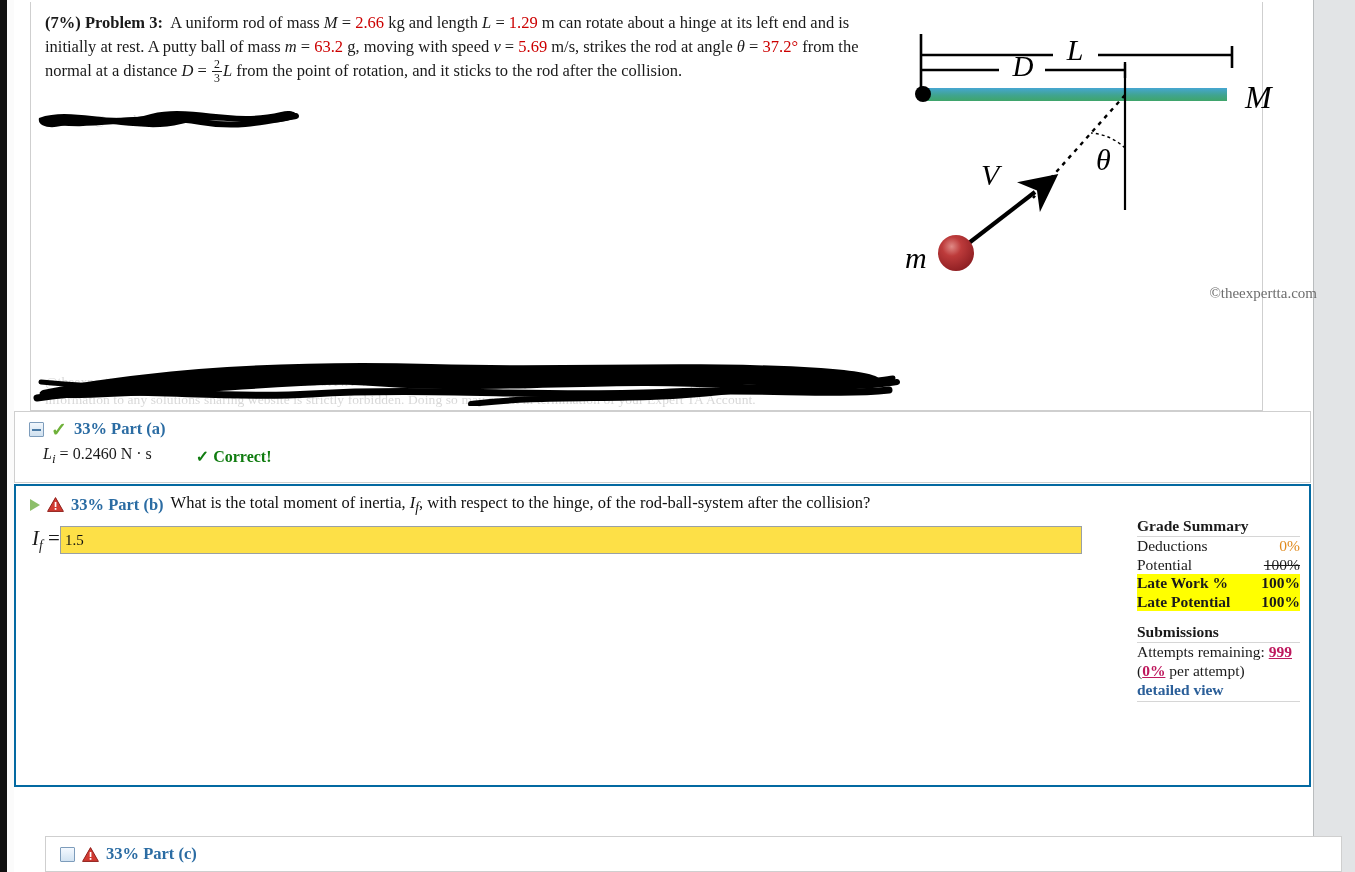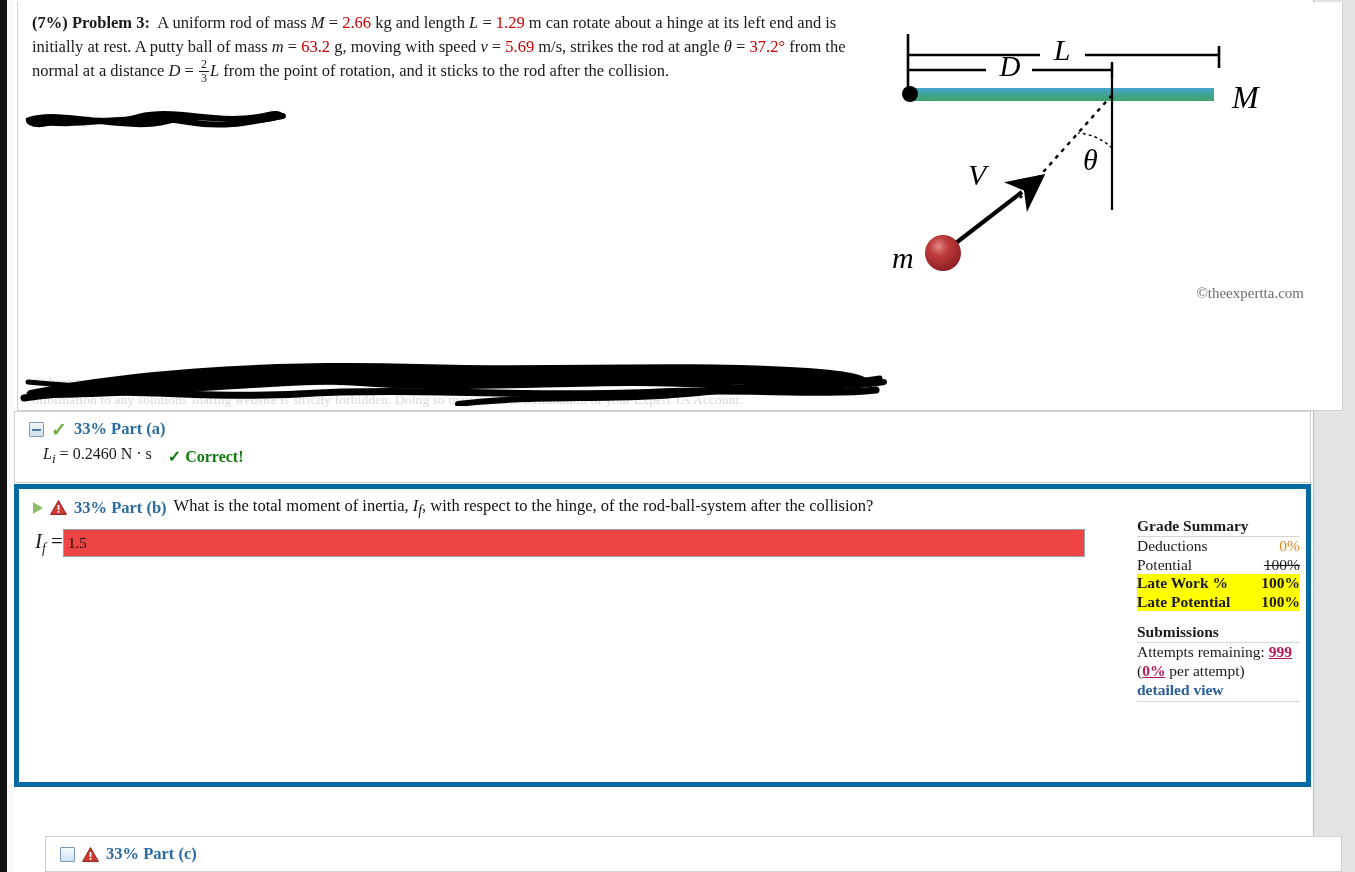--- a/index.html
+++ b/index.html
@@ -11,57 +11,57 @@
     position:relative;
   }
   
   .edge-left{position:absolute;left:0;top:0;width:7px;height:872px;background:#111;z-index:40;}
   .edge-left2{position:absolute;left:7px;top:0;width:7px;height:872px;background:#fbfbfb;z-index:40;}
 
   .page{position:absolute;left:14px;top:0;width:1299px;height:872px;background:#ffffff;}
   .gutter{position:absolute;left:1313px;top:0;width:42px;height:872px;background:#e2e4e6;border-left:1px solid #b9bcbe;}
 
   
-  .prob-panel{position:absolute;left:3px;top:2px;width:1326px;height:409px;border:1px solid #cfcfcf;border-top:none;box-sizing:border-box;background:#fff;}
+  .prob-panel{position:absolute;left:16px;top:2px;width:1233px;height:409px;border:1px solid #cfcfcf;border-top:none;box-sizing:border-box;background:#fff;}
   .stmt{position:absolute;left:14px;top:9px;width:830px;line-height:1.43;font-size:16.5px;}
   .stmt b{font-weight:bold;}
   .red{color:#cc0000;}
   .mi{font-family:"Liberation Serif",serif;font-style:italic;}
   .frac{display:inline-block;vertical-align:-0.45em;text-align:center;font-size:0.72em;line-height:1.05;margin:0 1px;}
   .frac .n{display:block;border-bottom:1px solid #1a1a1a;padding:0 2px;}
   .frac .d{display:block;padding:0 2px;}
 
   
   .wm{position:absolute;color:#d8d8d8;font-size:13.5px;letter-spacing:.1px;white-space:nowrap;}
   .wm1{left:14px;top:110px;}
   .wm2{left:14px;top:372px;}
   .wm3{left:14px;top:390px;}
   .scribble{position:absolute;pointer-events:none;}
 
   
   .part-a{position:absolute;left:0;top:411px;width:1297px;height:72px;border:1px solid #cfcfcf;box-sizing:border-box;background:#fff;}
   .part-hd{position:absolute;display:flex;align-items:center;gap:7px;white-space:nowrap;}
   .ptitle{color:#2b6ca3;font-weight:bold;font-size:16.5px;}
   .pq{font-size:16.5px;color:#111;}
-  .ans-line{position:absolute;left:28px;top:33px;font-size:16px;display:flex;align-items:center;gap:16px;white-space:nowrap;justify-content:center;}
+  .ans-line{position:absolute;left:28px;top:33px;font-size:16px;display:flex;align-items:center;gap:44px;white-space:nowrap;justify-content:center;}
   .correct{color:#107c10;font-weight:bold;}
 
   
   .boxicon{width:15px;height:15px;border:1px solid #7d9cbb;background:linear-gradient(#f2f7fc,#cfe0ef);display:inline-block;position:relative;box-sizing:border-box;border-radius:1px;flex:none;}
   .boxicon.minus::after{content:"";position:absolute;left:2px;right:2px;top:6px;height:2px;background:#4a7aa5;}
   .boxicon.plain{background:linear-gradient(#f4f9ff,#d2e3f2);}
   .tri-right{width:0;height:0;border-left:10px solid #8dbf6a;border-top:6px solid transparent;border-bottom:6px solid transparent;flex:none;}
   .ck{color:#6fb13a;font-size:19px;line-height:1;font-weight:bold;flex:none;}
   .warn{width:17px;height:15px;position:relative;flex:none;}
 
   
-  .part-b{position:absolute;left:0;top:484px;width:1297px;height:303px;border:5px solid #0369a1;box-sizing:border-box;background:#fff;}
+  .part-b{position:absolute;left:0;top:484px;width:1297px;height:303px;border:2px solid #0369a1;box-sizing:border-box;background:#fff;}
   .ans-row{position:absolute;left:16px;top:40px;display:flex;align-items:center;}
   .ans-lab{font-size:21px;font-family:"Liberation Serif",serif;}
-  .ans-input{width:1022px;height:28px;border:1px solid #9aa0a4;box-sizing:border-box;background:#ef4444;font-family:"Liberation Serif",serif;font-size:15px;padding:4px 4px;color:#111;outline:none;}
+  .ans-input{width:1022px;height:28px;border:1px solid #9aa0a4;box-sizing:border-box;background:#fde047;font-family:"Liberation Serif",serif;font-size:15px;padding:4px 4px;color:#111;outline:none;}
   .ul-or{color:#be185d;text-decoration:underline;font-weight:bold;}
 
   
   .part-c{position:absolute;left:0;top:836px;width:1297px;height:36px;border:1px solid #cfcfcf;box-sizing:border-box;background:#fff;margin-left:31px;}
 
   
   .grade{position:absolute;left:1123px;top:517px;width:163px;font-family:"Liberation Serif",serif;}
   .g-h{font-weight:bold;font-size:15.5px;border-bottom:1px solid #d6d6d6;padding-bottom:1px;}
   .g-row{display:flex;justify-content:space-between;font-size:15.5px;line-height:1.2;}
   .g-row.hl{background:#ffff00;font-weight:bold;}

